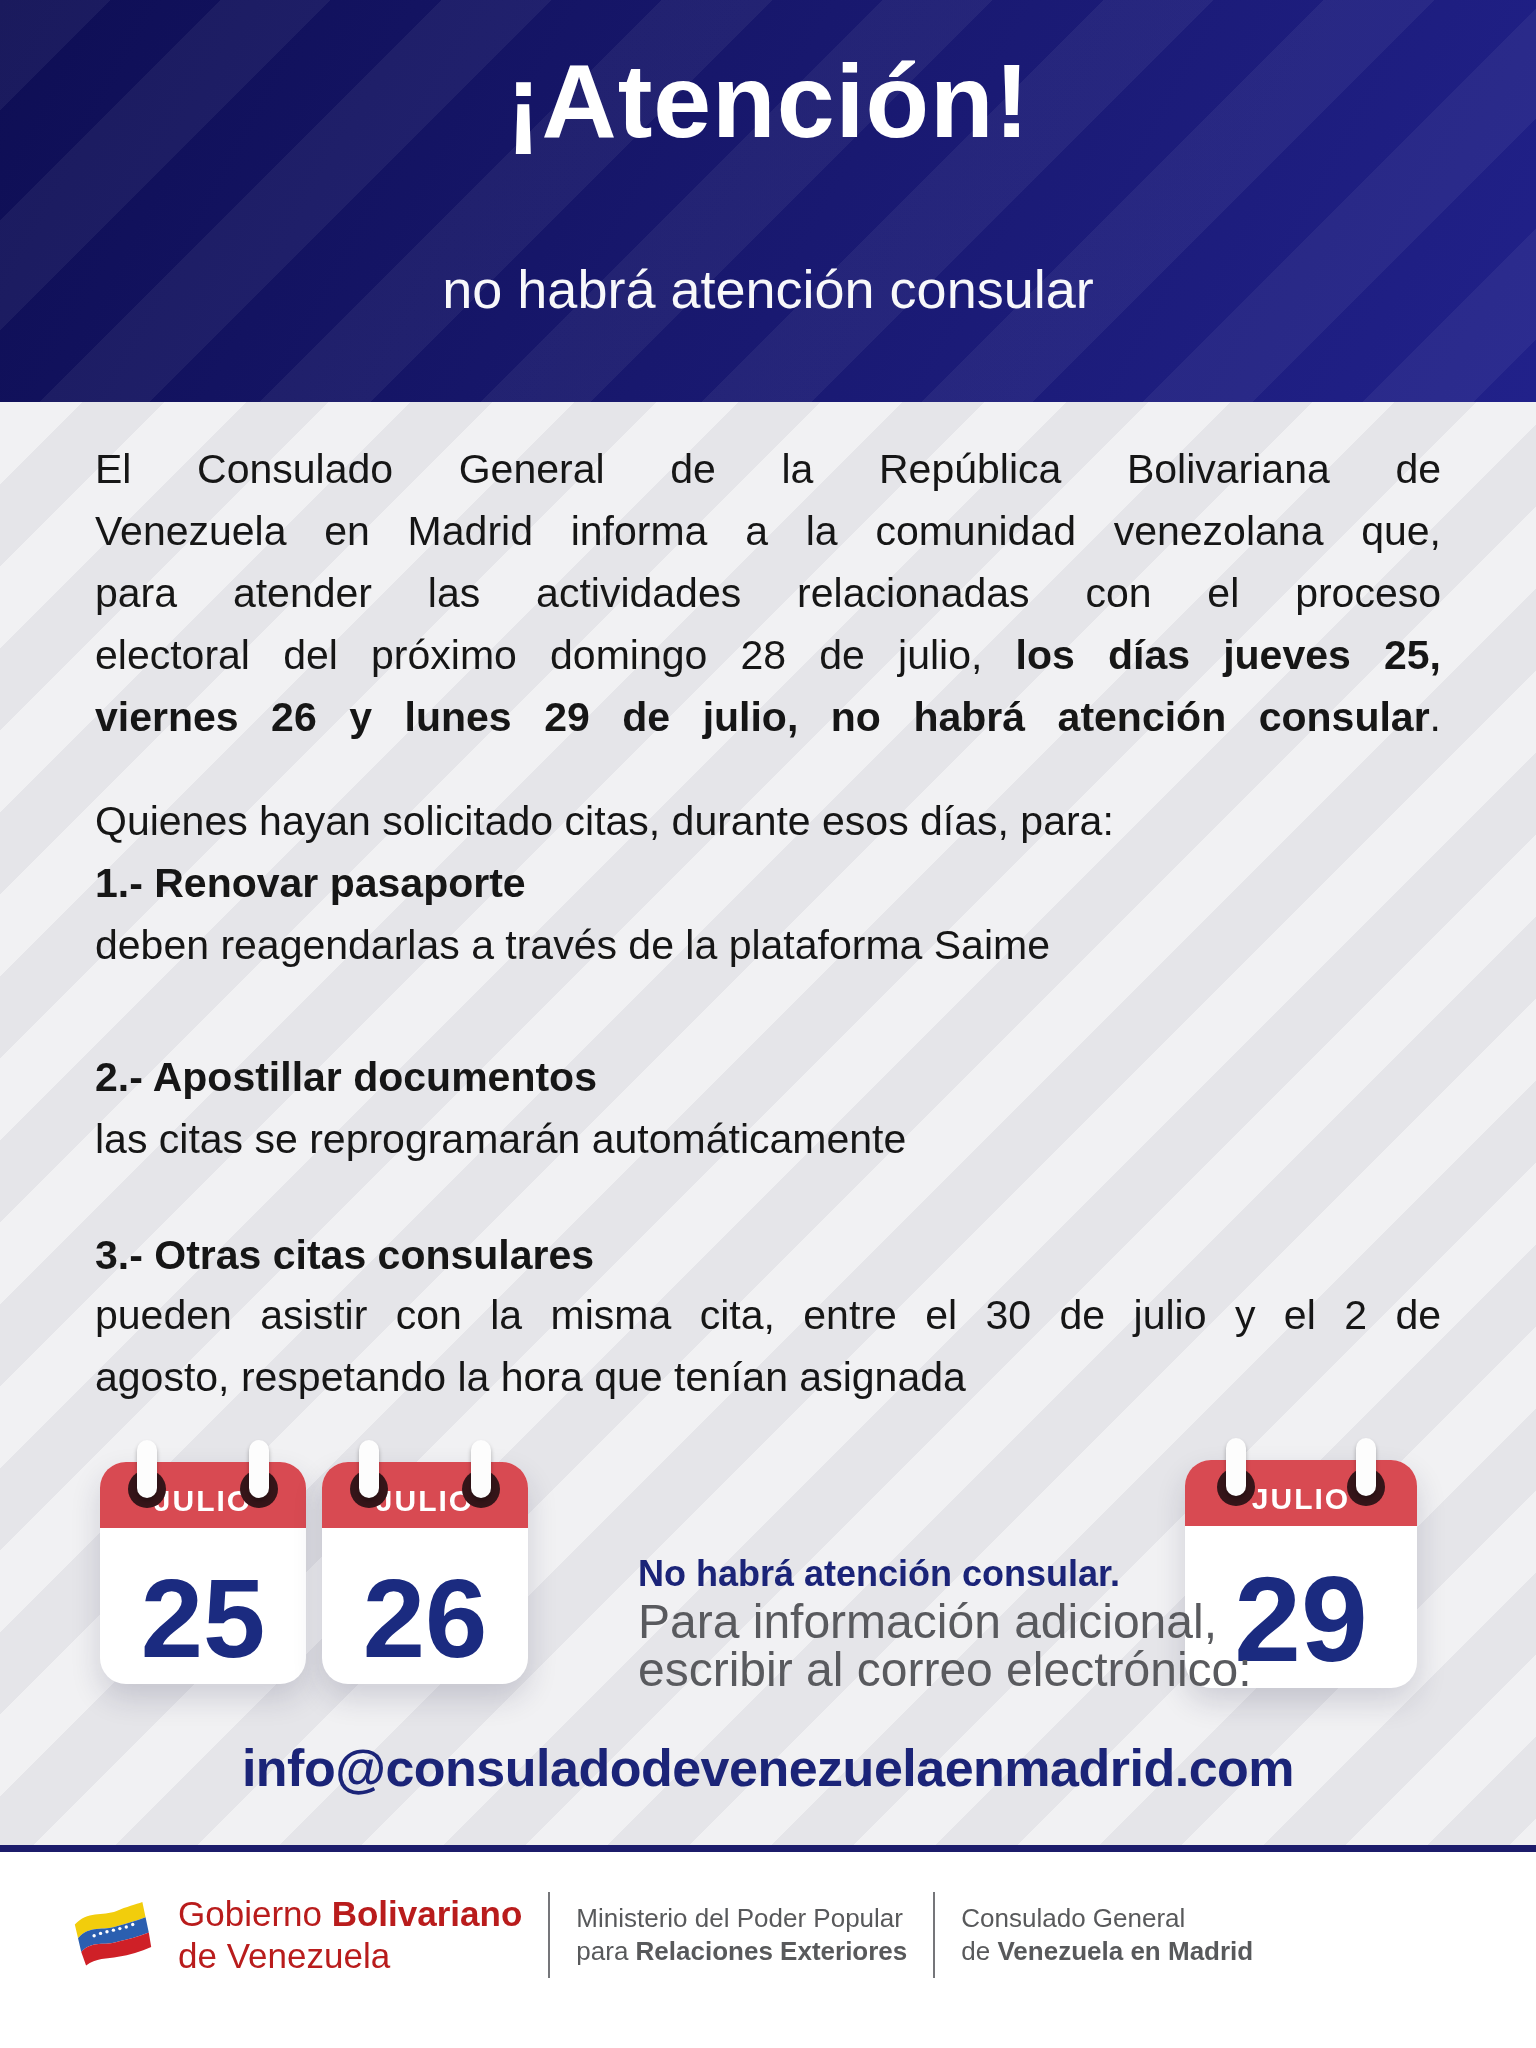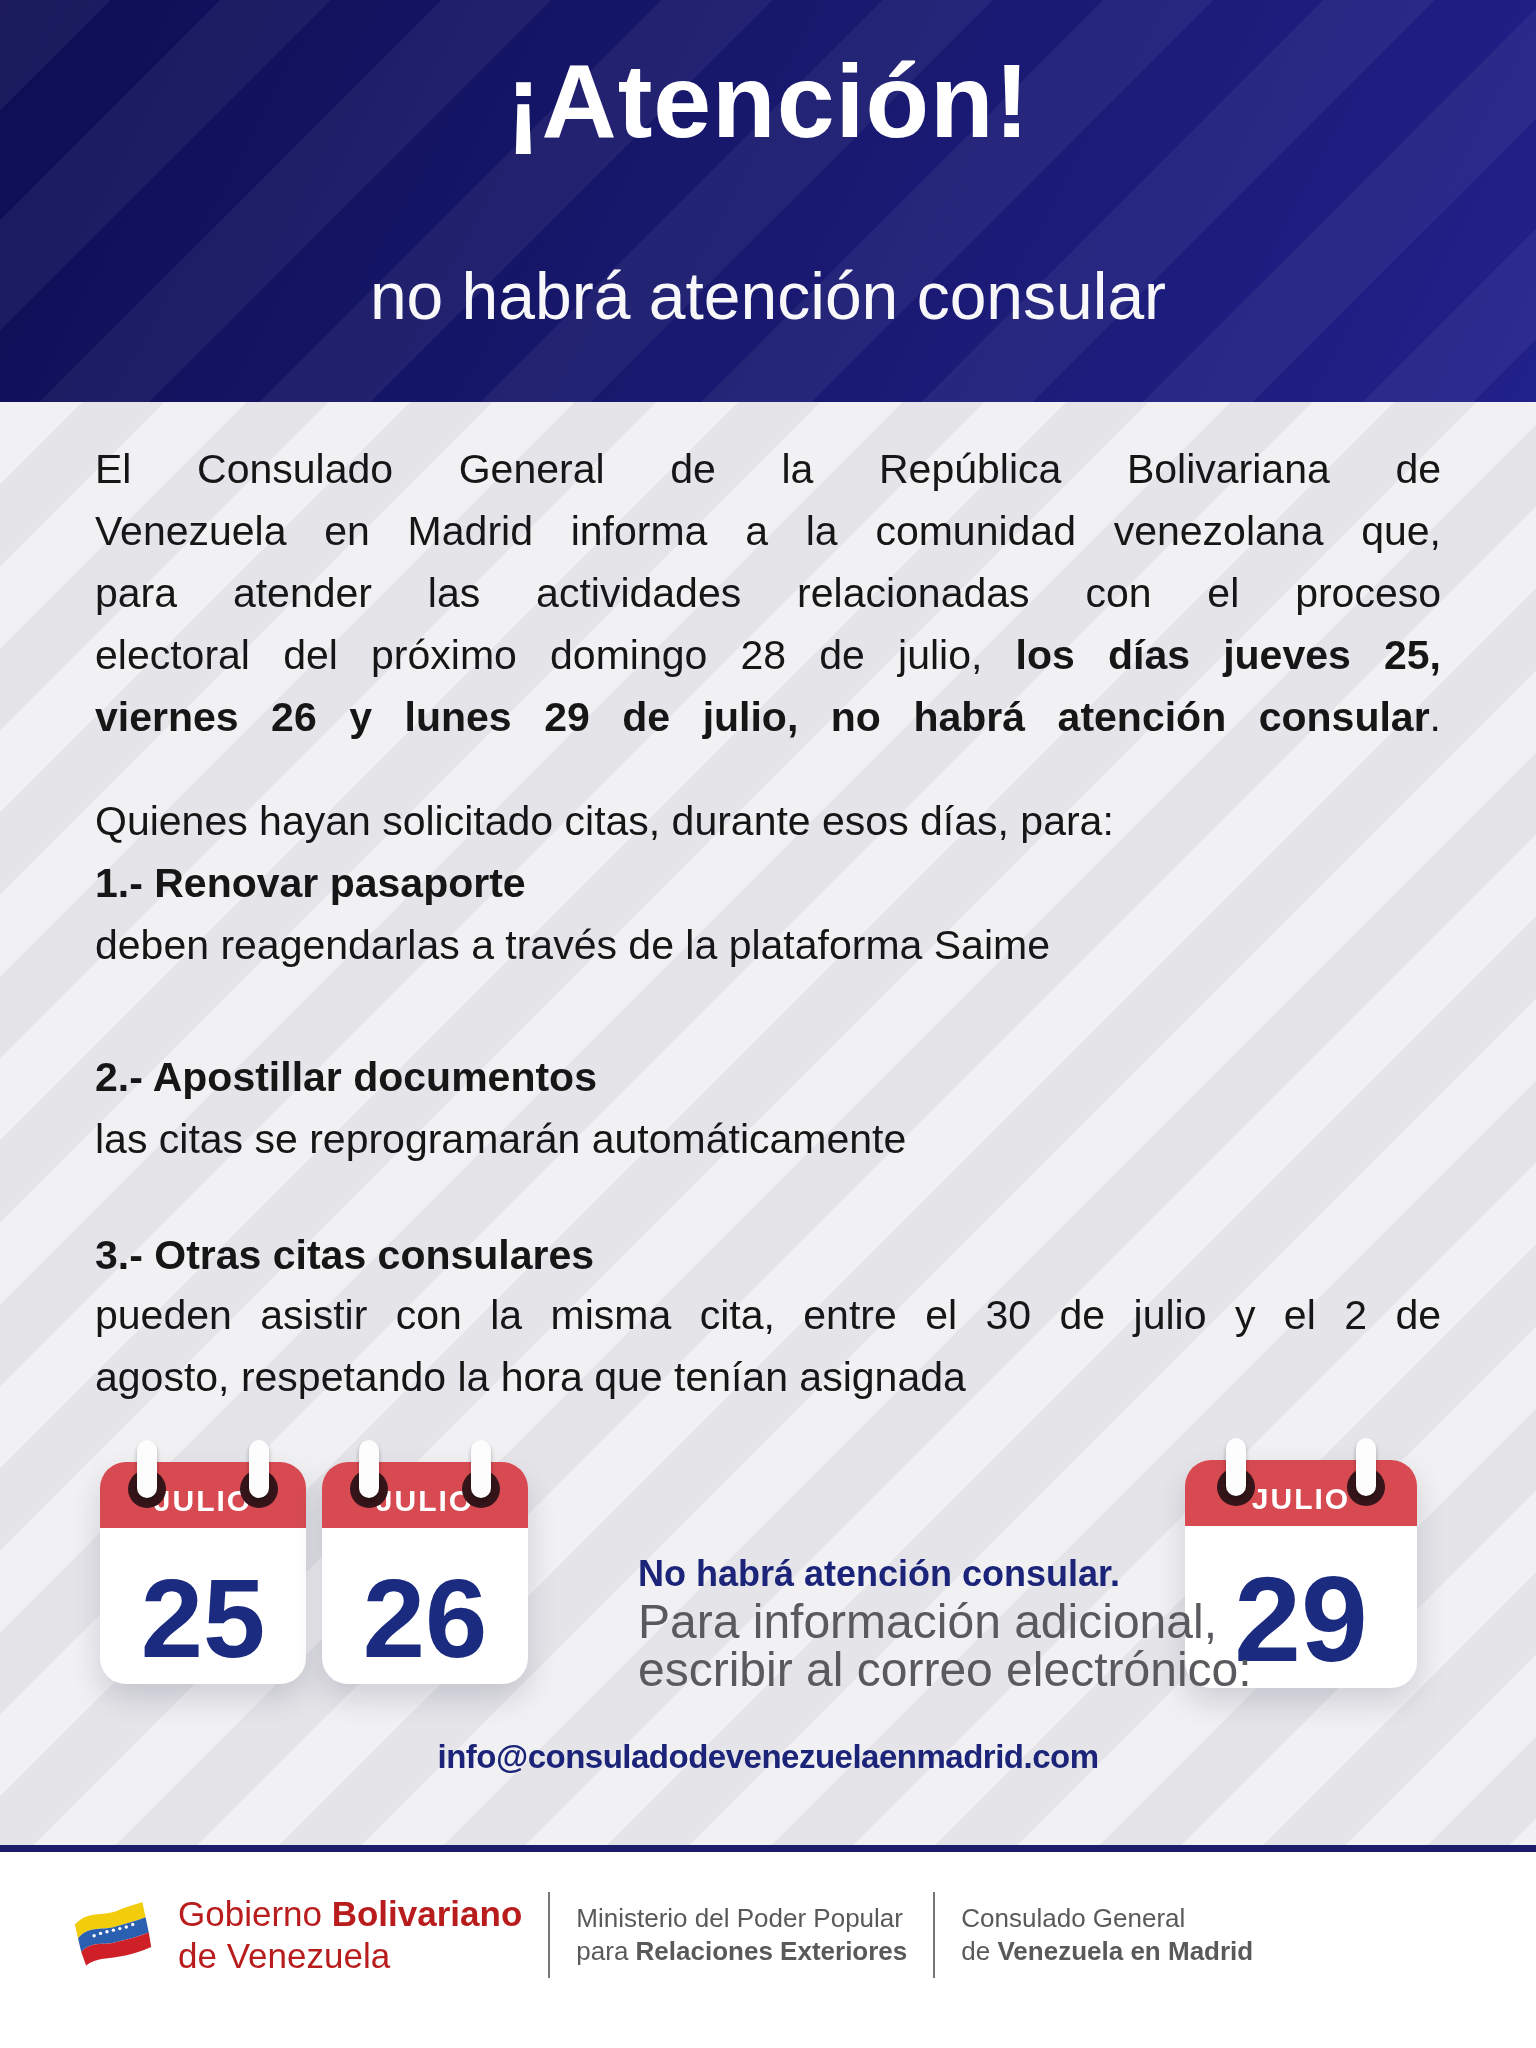--- a/index.html
+++ b/index.html
@@ -6,21 +6,21 @@
   .poster{position:relative;width:1536px;height:2048px;overflow:hidden;
           font-family:"Liberation Sans",sans-serif;background:#ffffff;}
 
   
   .hero{position:absolute;top:0;left:0;right:0;height:402px;color:#fff;text-align:center;
     background:
       repeating-linear-gradient(135deg, rgba(255,255,255,0.05) 0 78px, rgba(255,255,255,0) 78px 156px),
       linear-gradient(118deg,#0e0e54 0%, #18186e 48%, #21218a 100%);}
   .hero-title{position:absolute;top:42px;left:0;right:0;font-size:104px;font-weight:700;letter-spacing:1px;}
   .hero-sub{position:absolute;top:180px;left:0;right:0;font-size:58px;font-weight:400;}
-  .hero-line3{position:absolute;top:258px;left:0;right:0;font-size:66px;font-weight:400;opacity:.97;}
+  .hero-line3{position:absolute;top:258px;left:0;right:0;font-size:54px;font-weight:400;opacity:.97;}
   .b{font-weight:700;}
 
   
   .content{position:absolute;top:402px;left:0;right:0;height:1451px;
     background:repeating-linear-gradient(135deg,#f1f1f3 0 58px,#e5e5e9 58px 116px);}
   .block{position:absolute;left:95px;right:95px;}
   .line{font-size:41px;color:#161616;line-height:62px;}
   .j{text-align:justify;text-align-last:justify;}
 
   
@@ -42,21 +42,21 @@
   .cal-sm .post.left{left:37px;} .cal-sm .post.right{right:37px;}
   .cal-lg .post.left{left:41px;} .cal-lg .post.right{right:41px;}
 
   
   .notice{position:absolute;left:638px;top:1148px;}
   .notice div{line-height:48px;}
   .notice-head{font-size:36px;font-weight:700;color:#1b2478;}
   .notice-gray{font-size:48px;color:#595a5e;}
 
   .email{position:absolute;left:0;right:0;top:1336px;text-align:center;
-    font-size:33px;font-weight:700;color:#1b2478;letter-spacing:-0.5px;}
+    font-size:52px;font-weight:700;color:#1b2478;letter-spacing:-0.5px;}
 
   
   .divider{position:absolute;top:1845px;left:0;width:100%;height:7px;background:#1c1c6b;}
   .footer{position:absolute;top:1852px;bottom:0;left:0;right:0;background:#fff;
     display:flex;align-items:center;gap:26px;padding:0 0 30px 70px;box-sizing:border-box;}
   .gov{font-size:35px;line-height:42px;color:#b91c1c;}
   .vdiv{width:2px;height:86px;background:#75767a;}
   .sub{font-size:26px;line-height:33px;color:#58595b;}
   .flag{width:82px;height:90px;}
 </style>

